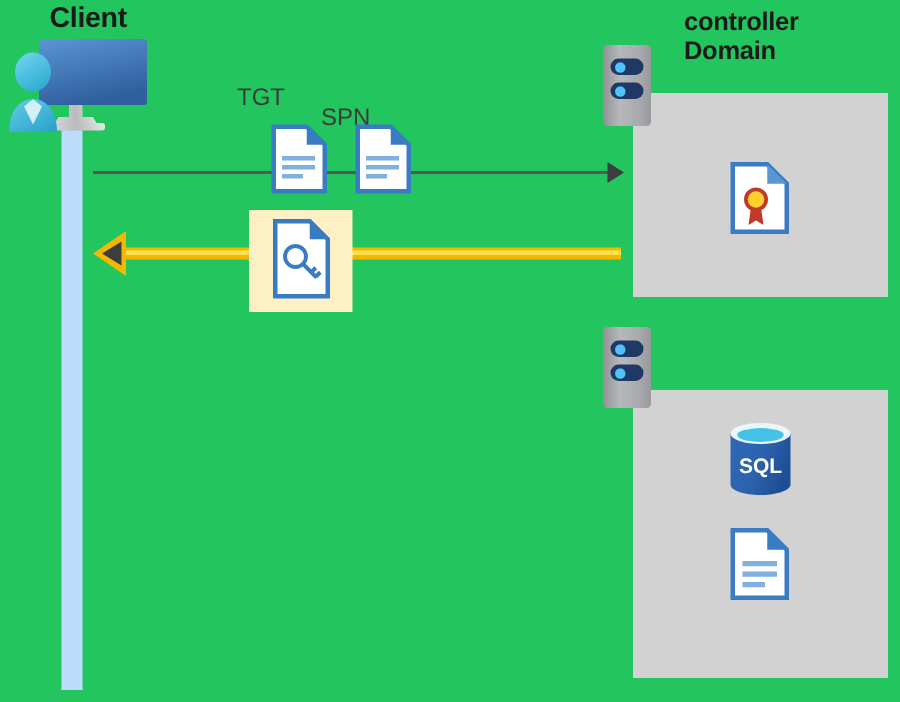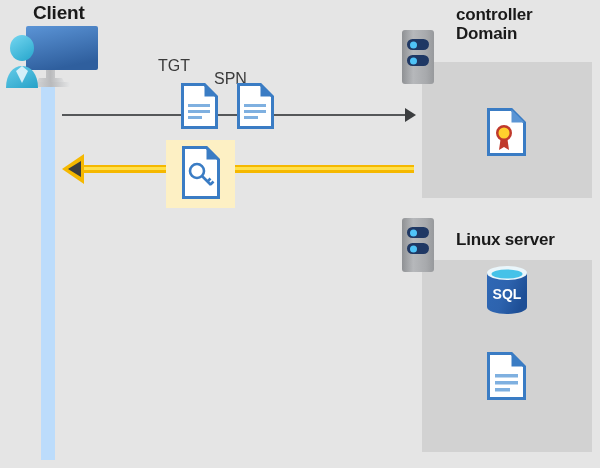--- a/index.html
+++ b/index.html
@@ -7,21 +7,21 @@
     padding: 0;
     background: #ffffff;
   }
   body {
     font-family: "Liberation Sans", sans-serif;
   }
   #canvas {
     position: relative;
     width: 600px;
     height: 468px;
-    background: #e5e5e5;
+    background: #22c55e;
     overflow: hidden;
   }
   .abs { position: absolute; }
 
   
   .panel {
     background: #d2d2d2;
   }
   .server-chassis {
     background: linear-gradient(to right, #8f9194 0%, #b6b8bb 35%, #a8aaad 75%, #97999c 100%);
@@ -230,30 +230,29 @@
       <path d="M1.5 1.5 h23 l13 13 v32 h-36 z" fill="#ffffff" stroke="#3a7cc4" stroke-width="3"></path>
       <path d="M24.5 1.5 v13 h13 z" fill="#5b95d4"></path>
 
       <path d="M14 28 l-2 14 l5 -3 l5 3 l-2 -14 z" fill="#c0392b"></path>
 
       <circle cx="17" cy="25" r="8" fill="#c0392b"></circle>
       <circle cx="17" cy="25" r="5.5" fill="#ffd02e"></circle>
     </svg>
   </div>
 
-  <div class="abs title title-linux" style="left:456px; top:230px; width:140px;">Linux server</div>
 
   <div class="abs panel" style="left:422px; top:260px; width:170px; height:192px;"></div>
 
   <div class="abs server-chassis" style="left:402px; top:218px; width:32px; height:54px;">
     <div class="server-led" style="left:5px; top:9px; width:22px; height:11px;"></div>
     <div class="server-led" style="left:5px; top:25px; width:22px; height:11px;"></div>
   </div>
 
-  <div class="abs" style="left:484px; top:264px; width:46px; height:52px;">
+  <div class="abs" style="left:484px; top:280px; width:46px; height:52px;">
     <svg width="46" height="52" viewBox="0 0 46 52">
       <defs>
         <linearGradient id="gSql" x1="0" y1="0" x2="1" y2="0.4">
           <stop offset="0%" stop-color="#2f68b5"></stop>
           <stop offset="55%" stop-color="#2d63ae"></stop>
           <stop offset="100%" stop-color="#1e4f96"></stop>
         </linearGradient>
       </defs>
       <path d="M3 9 v34 c0 4 9 7 20 7 c11 0 20 -3 20 -7 v-34 z" fill="url(#gSql)"></path>
       <ellipse cx="23" cy="9" rx="20" ry="7" fill="#eaf6fb"></ellipse>

